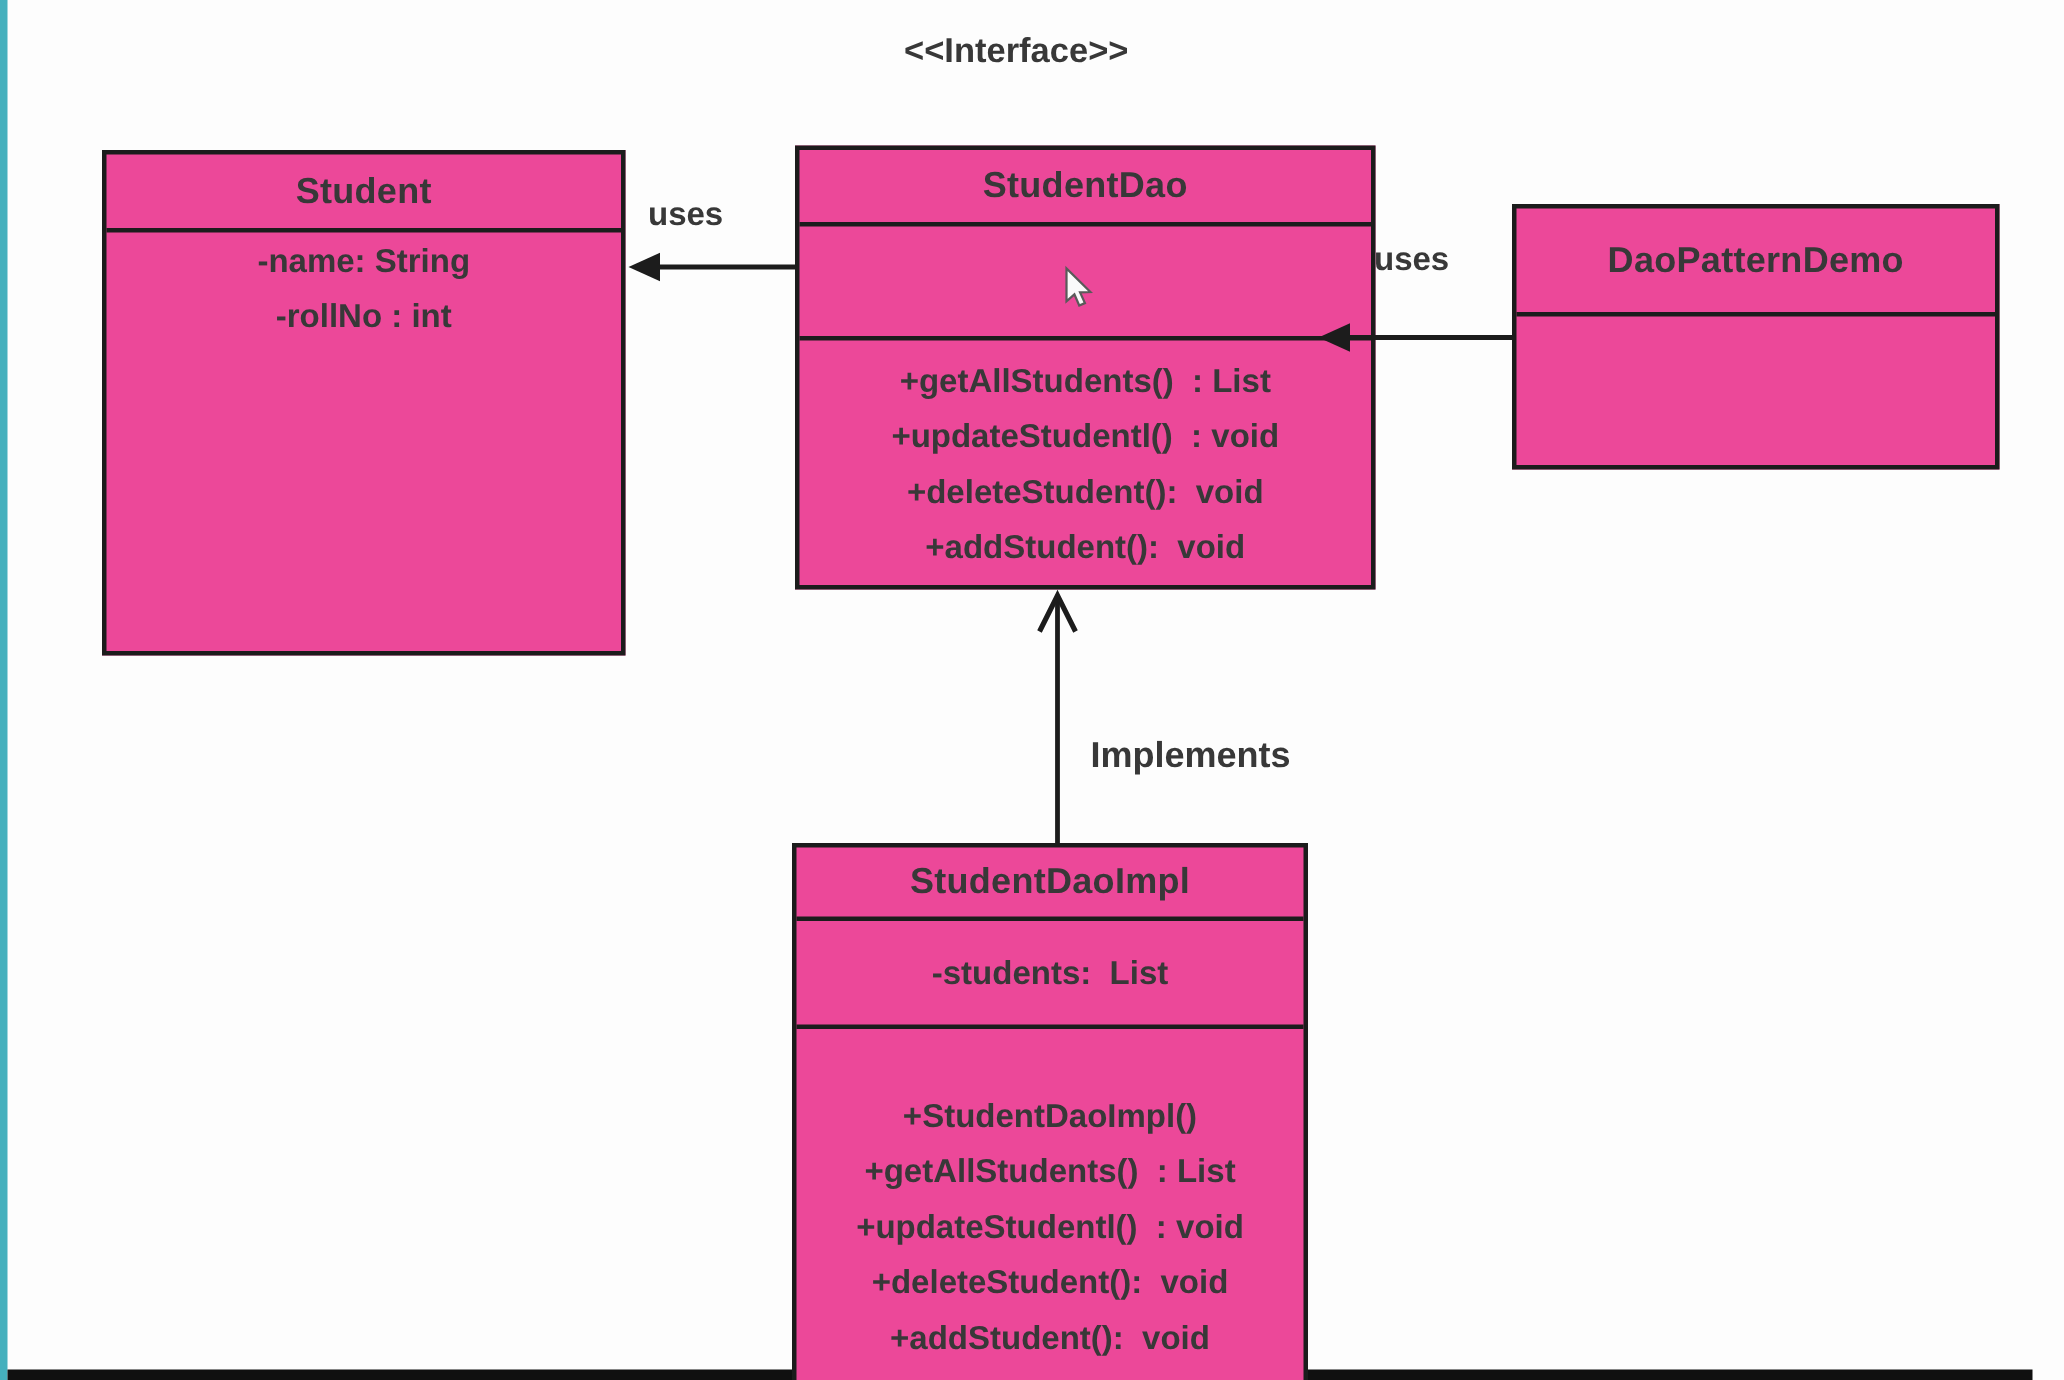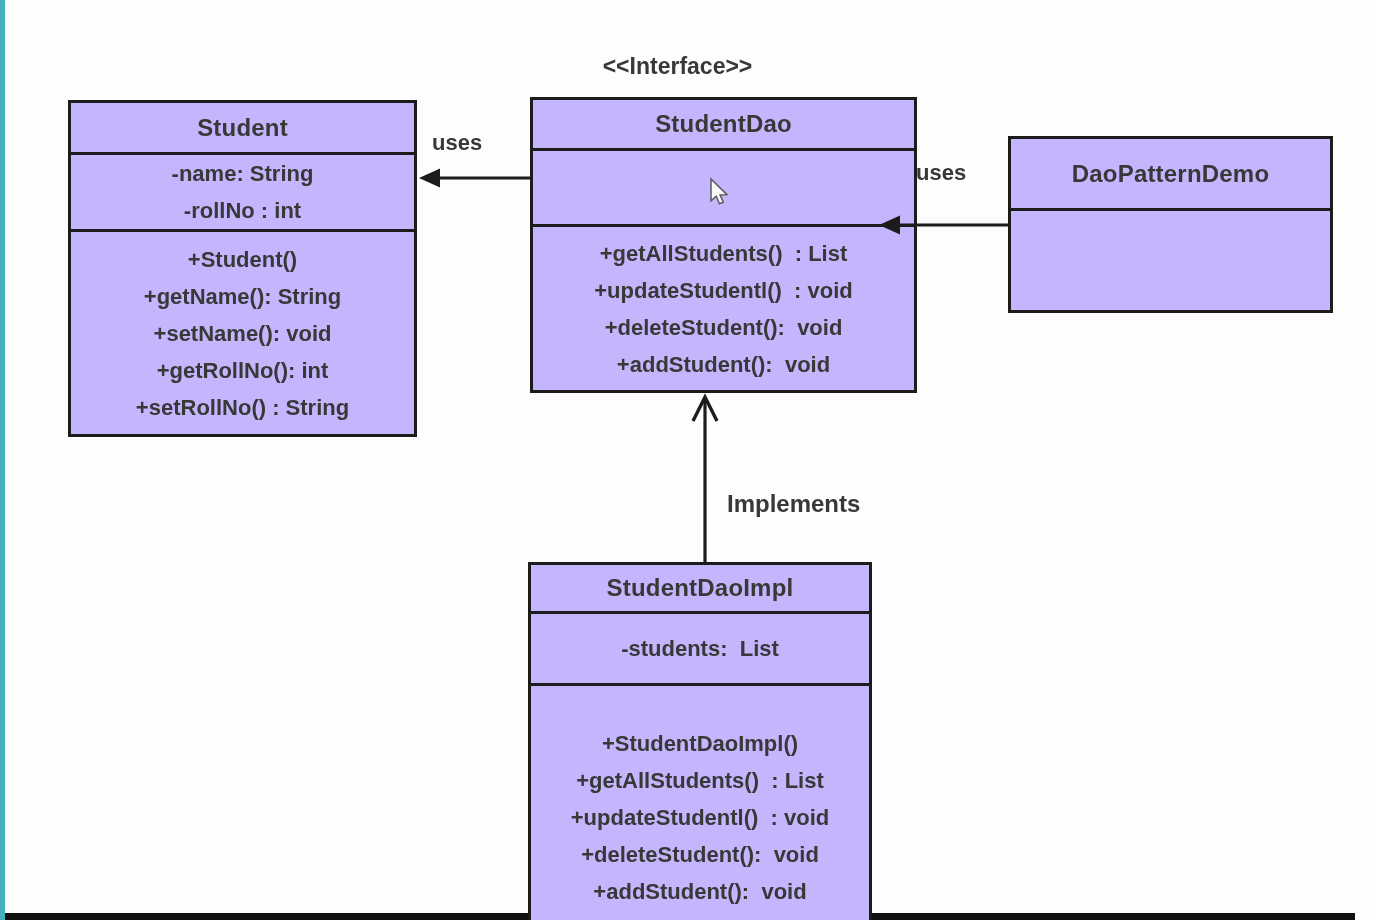--- a/index.html
+++ b/index.html
@@ -21,21 +21,21 @@
   .edge-stripe {
     position: absolute; left: 0; top: 0; width: 5px; height: 920px;
     background: var(--accent-stripe);
   }
   .bottom-bar {
     position: absolute; left: 5px; bottom: 0; width: 1350px; height: 7px;
     background: var(--bottom-bar);
   }
   .uml-box {
     position: absolute;
-    background: #c4b5fd;
+    background: #ec4899;
     border: 3px solid var(--line);
     display: flex;
     flex-direction: column;
   }
   .box-title {
     display: flex; align-items: center; justify-content: center;
     font-size: 24px; font-weight: 600; letter-spacing: 0.2px;
   }
   .box-section {
     border-top: 3px solid var(--line);
@@ -66,34 +66,27 @@
   .arrow-head-filled { fill: var(--line); stroke: none; }
   .arrow-head-open { stroke: var(--line); stroke-width: 3.4px; fill: none; }
   .cursor-glyph { fill: #fafafa; stroke: #5a5a5a; stroke-width: 1.1px; }
 </style>
 </head>
 <body>
 
 <div class="edge-stripe"></div>
 <div class="bottom-bar"></div>
 
-<div class="float-label stereotype" style="left:505px; top:53px;">&lt;&lt;Interface&gt;&gt;</div>
+<div class="float-label stereotype" style="left:505px; top:20px;">&lt;&lt;Interface&gt;&gt;</div>
 
 <div class="uml-box" style="left:68px; top:100px; width:349px; height:337px;">
   <div class="box-title" style="height:49px;">Student</div>
   <div class="box-section" style="height:77px;">
     <div class="member-line">-name: String</div>
     <div class="member-line">-rollNo : int</div>
-  </div>
-  <div class="box-section methods">
-    <div class="member-line">+Student()</div>
-    <div class="member-line">+getName(): String</div>
-    <div class="member-line">+setName(): void</div>
-    <div class="member-line">+getRollNo(): int</div>
-    <div class="member-line">+setRollNo() : String</div>
   </div>
 </div>
 
 <div class="uml-box" style="left:530px; top:97px; width:387px; height:296px;">
   <div class="box-title" style="height:48px;">StudentDao</div>
   <div class="box-section" style="height:76px;"></div>
   <div class="box-section methods">
     <div class="member-line">+getAllStudents()  : List</div>
     <div class="member-line">+updateStudentl()  : void</div>
     <div class="member-line">+deleteStudent():  void</div>

